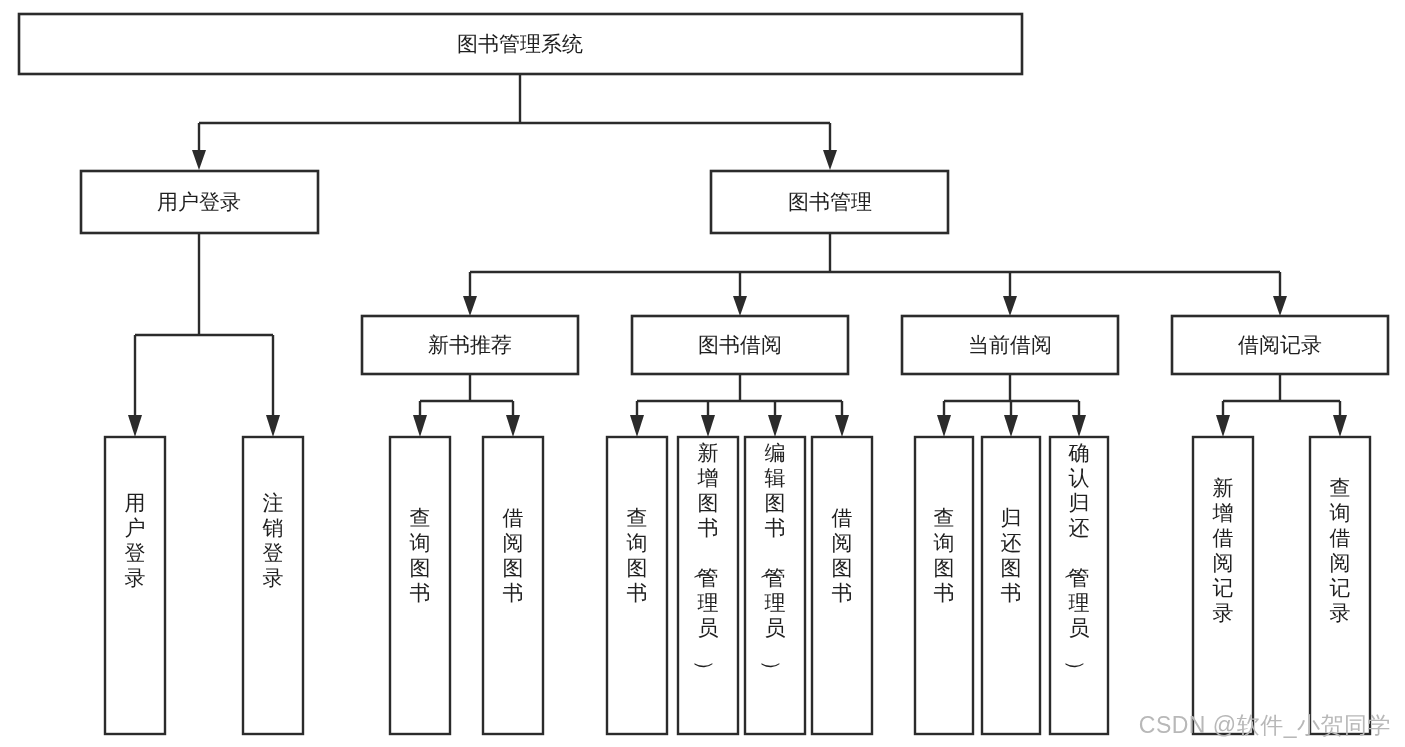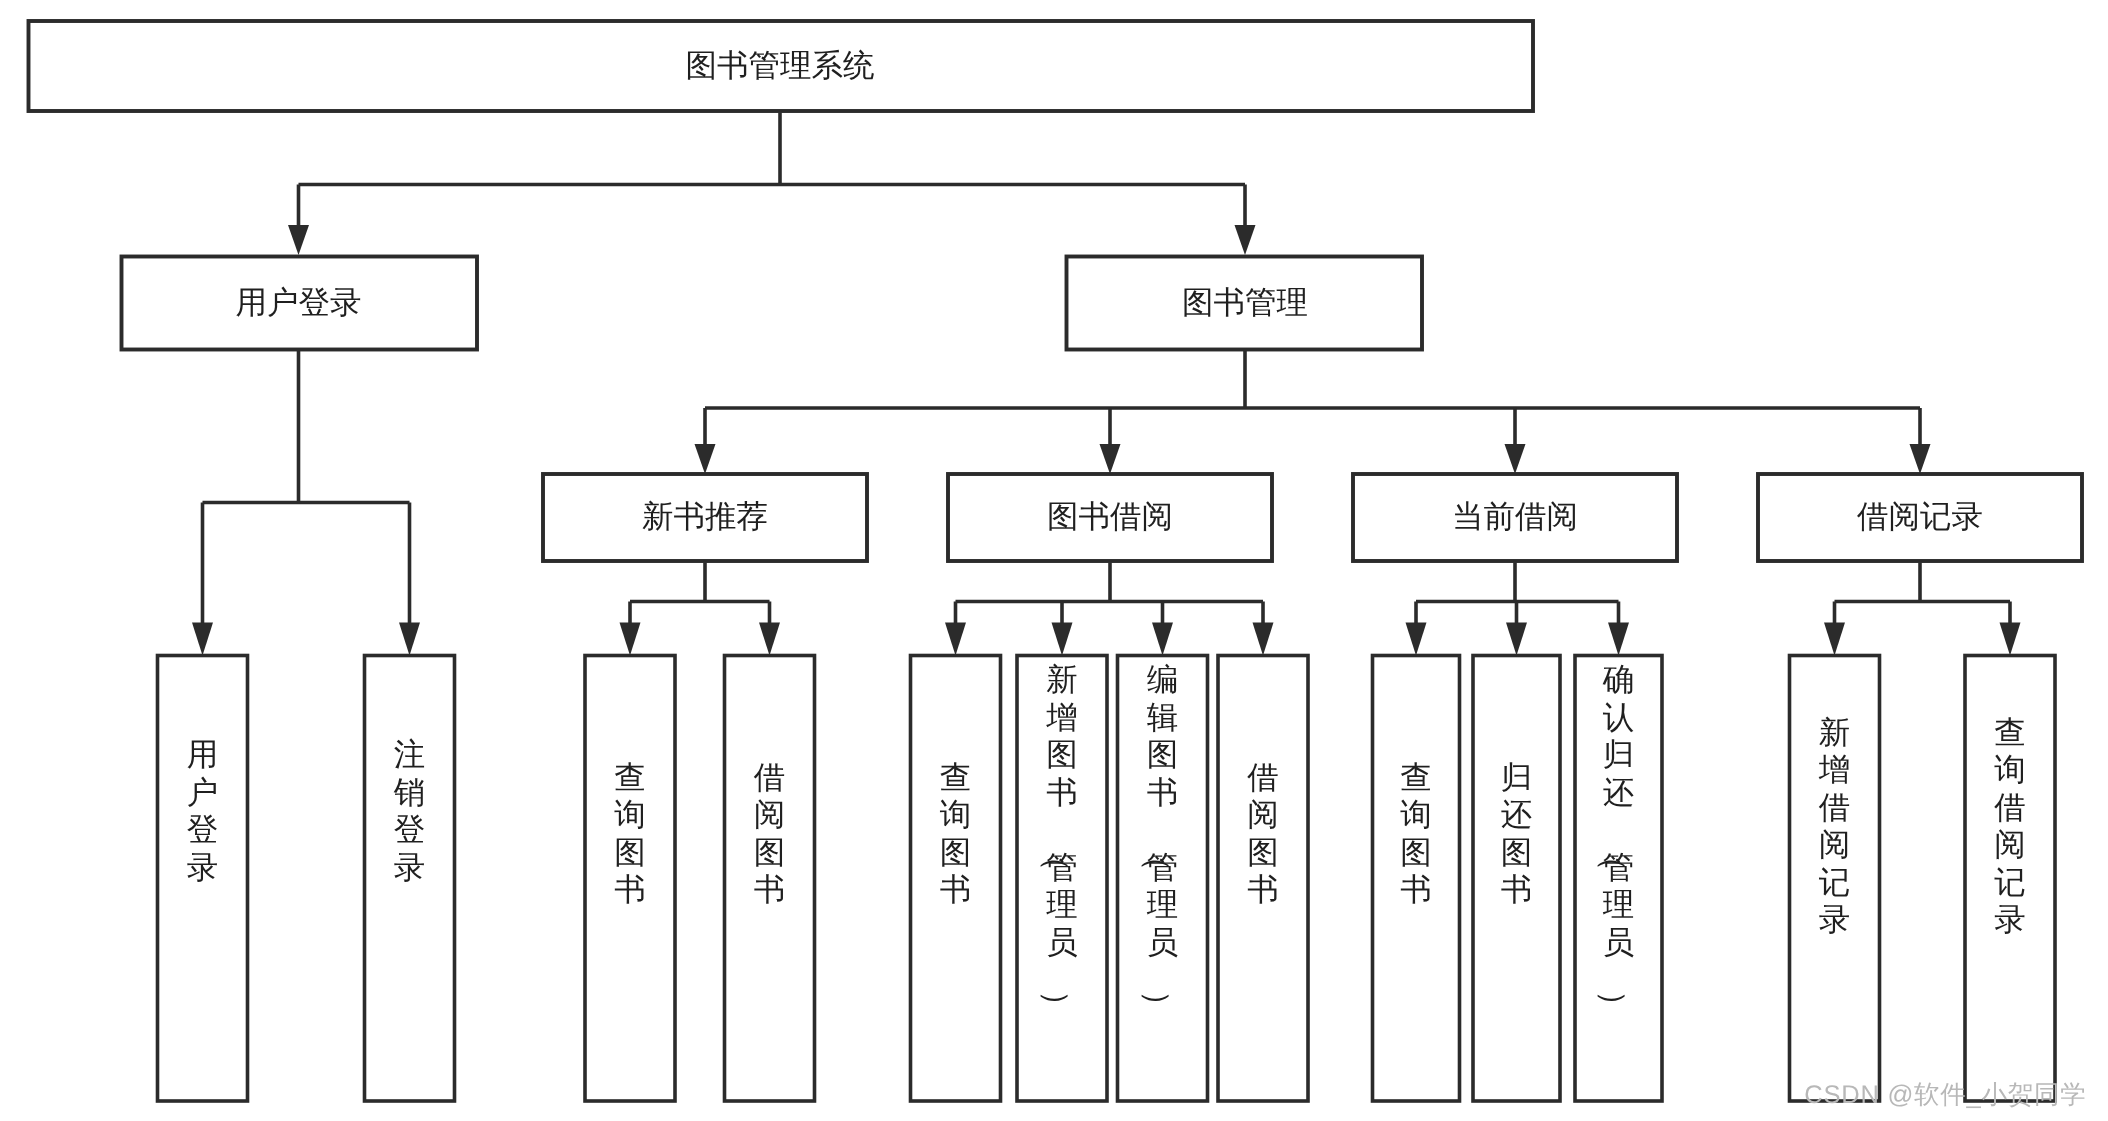--- a/index.html
+++ b/index.html
@@ -55,21 +55,21 @@
     font-family: "Liberation Sans", "DejaVu Sans", sans-serif;
     font-size: 21px;
     fill: #1f1f1f;
     text-anchor: middle;
   }
   .watermark {
     position: absolute;
     right: 14px;
     bottom: 6px;
     font-family: "Liberation Sans", "DejaVu Sans", sans-serif;
-    font-size: 17px;
+    font-size: 23px;
     color: #b8b8b8;
     white-space: nowrap;
     letter-spacing: 0.5px;
     user-select: none;
   }
 </style>
 </head>
 <body>
 
 <div id="diagram-root">

